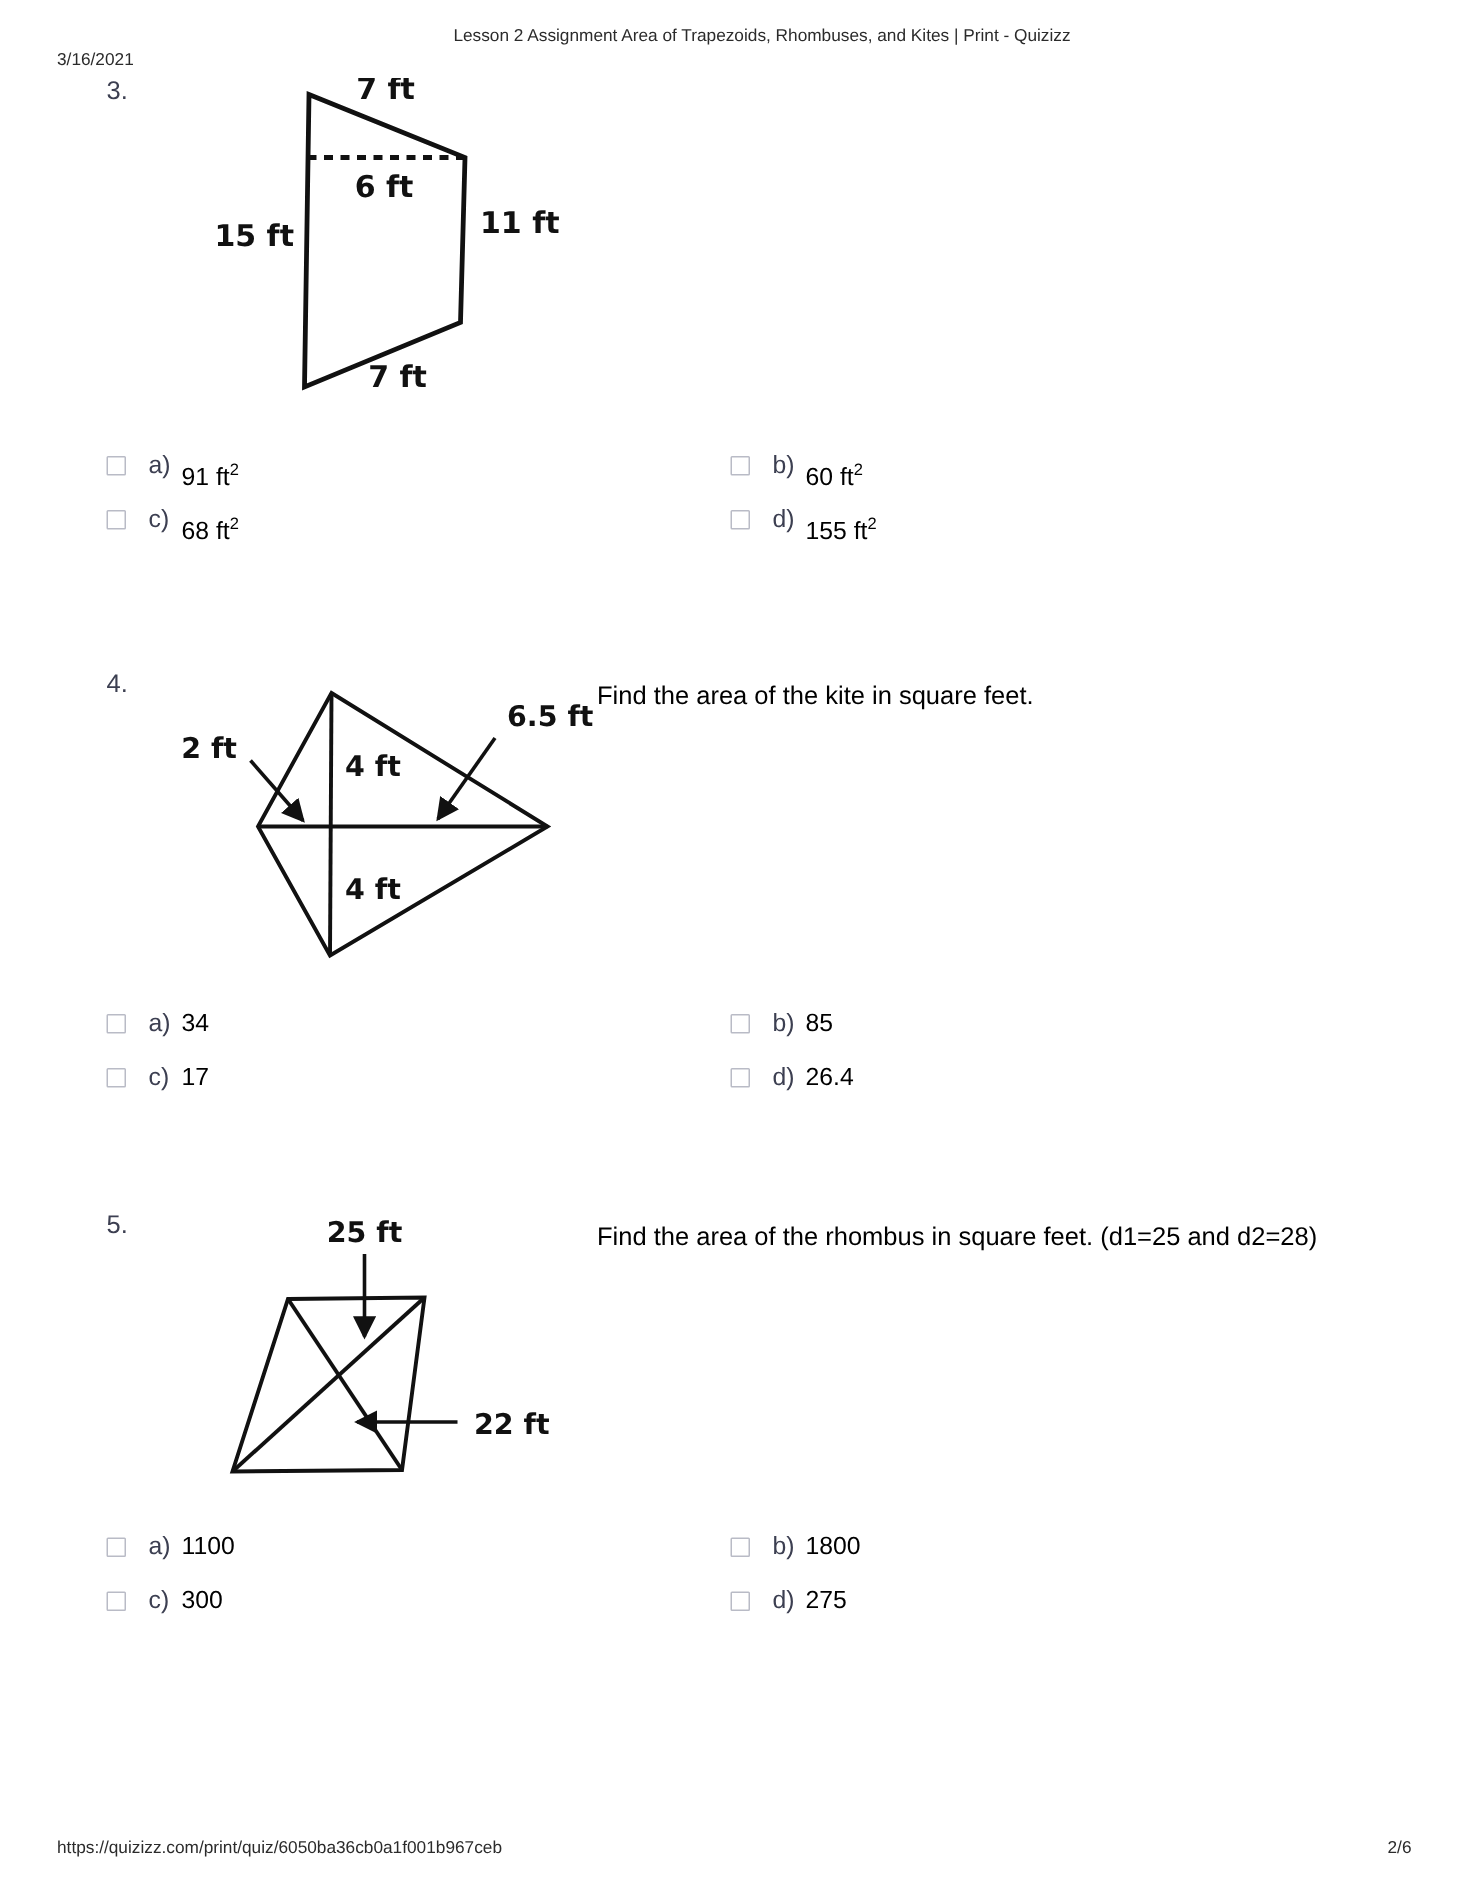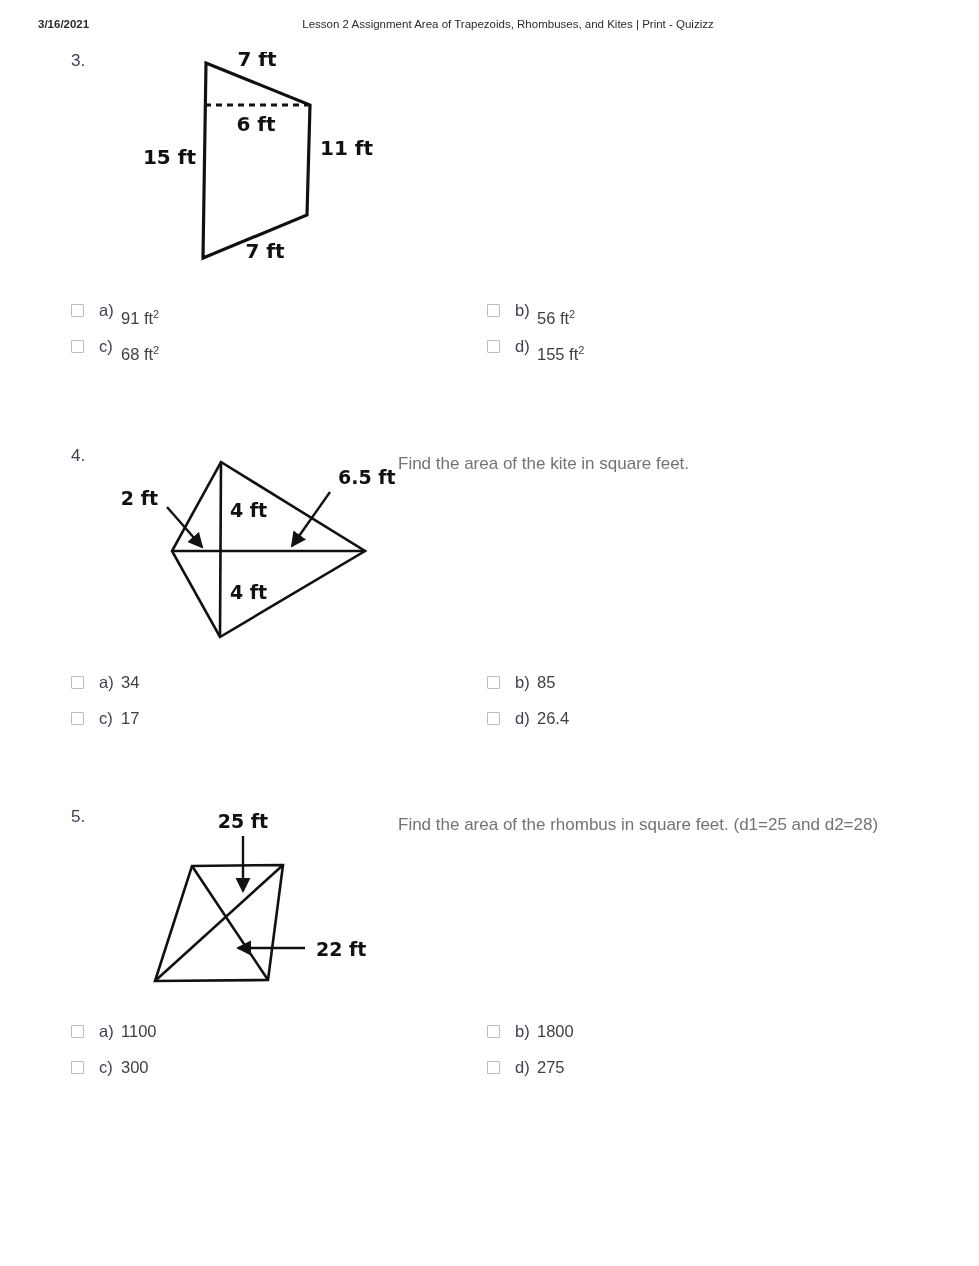--- a/index.html
+++ b/index.html
@@ -26,23 +26,22 @@
     top: 18px;
     left: 0;
     right: 0;
     height: 16px;
     font-size: 11.5px;
     color: #2b2b2b;
   }
   .print-header .hdr-date {
     position: absolute;
     left: 38px;
-    top: 0;
-    white-space: nowrap;
-    font-weight: bold;
+    top: 16px;
+    white-space: nowrap;
   }
   .print-header .hdr-title {
     position: absolute;
     left: 0;
     right: 0;
     top: 0;
     text-align: center;
     white-space: nowrap;
     padding-left: 37px;
   }
@@ -89,21 +88,21 @@
     left: 120px;
     top: 0;
   }
   .q-prompt {
     position: absolute;
     left: 398px;
     top: 2px;
     width: 490px;
     font-size: 17px;
     line-height: 30px;
-    color: #737373;
+    color: #000000;
   }
 
   
   .options {
     position: absolute;
     left: 0;
     width: 979px;
   }
   .option {
     position: absolute;
@@ -133,21 +132,21 @@
     line-height: 20px;
     color: #3c3f51;
     white-space: nowrap;
   }
   .opt-text {
     position: absolute;
     left: 50px;
     top: 0;
     font-size: 16.5px;
     line-height: 20px;
-    color: #404040;
+    color: #000000;
     white-space: nowrap;
   }
   
   .opt-text.lowered {
     top: 8px;
   }
   .opt-text sup {
     font-size: 11px;
     vertical-align: super;
     line-height: 0;
@@ -193,21 +192,21 @@
 
     <div class="options" style="top:248px;">
       <div class="option col-left row-top">
         <span class="opt-checkbox"></span>
         <span class="opt-letter">a)</span>
         <span class="opt-text lowered"><span>91 ft</span><sup>2</sup></span>
       </div>
       <div class="option col-right row-top">
         <span class="opt-checkbox"></span>
         <span class="opt-letter">b)</span>
-        <span class="opt-text lowered"><span>56 ft</span><sup>2</sup></span>
+        <span class="opt-text lowered"><span>60 ft</span><sup>2</sup></span>
       </div>
       <div class="option col-left row-bottom">
         <span class="opt-checkbox"></span>
         <span class="opt-letter">c)</span>
         <span class="opt-text lowered"><span>68 ft</span><sup>2</sup></span>
       </div>
       <div class="option col-right row-bottom">
         <span class="opt-checkbox"></span>
         <span class="opt-letter">d)</span>
         <span class="opt-text lowered"><span>155 ft</span><sup>2</sup></span>
@@ -314,14 +313,18 @@
         <span class="opt-text">300</span>
       </div>
       <div class="option col-right row-bottom">
         <span class="opt-checkbox"></span>
         <span class="opt-letter">d)</span>
         <span class="opt-text">275</span>
       </div>
     </div>
   </div>
 
+  <div class="print-footer">
+    <span class="ftr-url">https://quizizz.com/print/quiz/6050ba36cb0a1f001b967ceb</span>
+    <span class="ftr-page">2/6</span>
+  </div>
 
 </div>
 
 </body></html>

